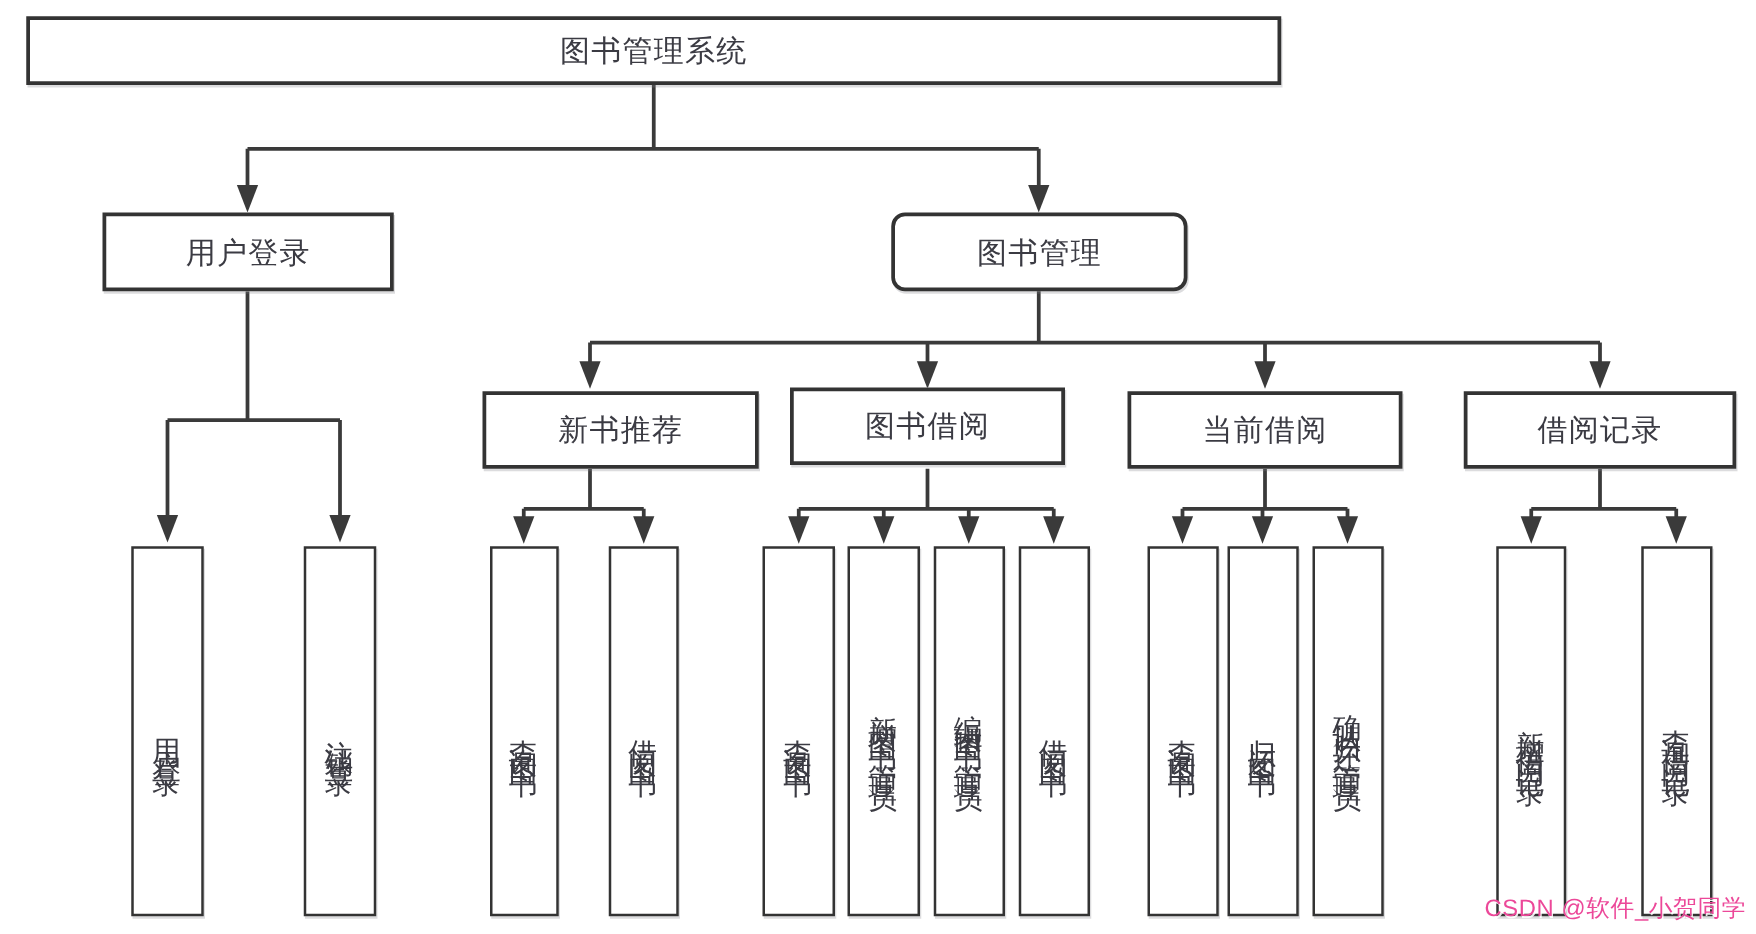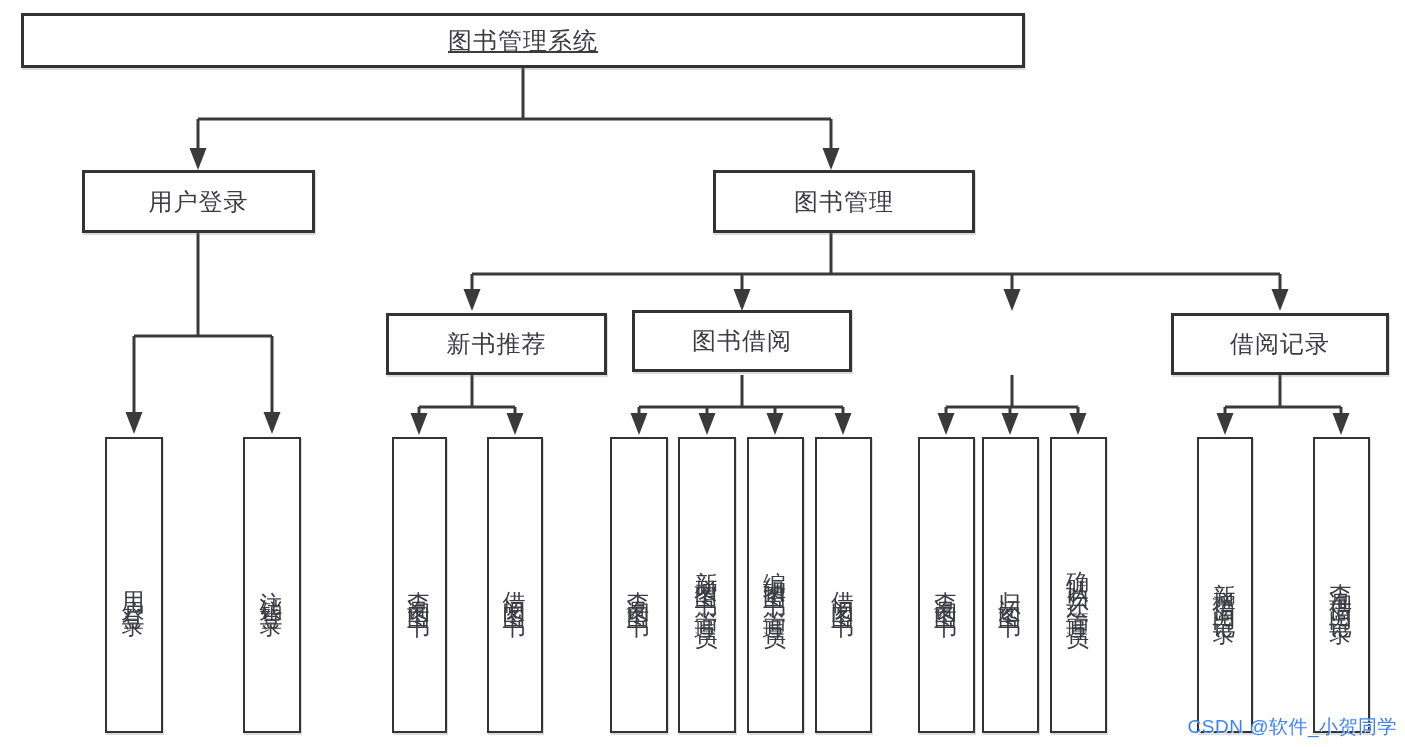--- a/index.html
+++ b/index.html
@@ -35,24 +35,24 @@
   .tall { border-width: 2.5px; }
   .tall .lbl {
     writing-mode: vertical-rl;
     text-orientation: mixed;
     font-size: 23px;
     letter-spacing: 8px;
     margin-bottom: -8px;
     white-space: normal;
   }
   
-  #n-root    { left: 21px;   top: 13px;  width: 1004px; height: 55px; text-decoration: underline; }
+  #n-root    { left: 21px;   top: 13px;  width: 1004px; height: 55px; }
   
   #n-login   { left: 82px;   top: 170px; width: 233px;  height: 63px; }
-  #n-mgmt    { left: 713px;  top: 170px; width: 262px;  height: 63px; }
+  #n-mgmt    { left: 713px;  top: 170px; width: 237px;  height: 63px; border-radius: 11px; }
   
   #n-rec     { left: 362px;  top: 313px; width: 221px;  height: 62px; margin-left: 24px; }
   #n-borrow  { left: 632px;  top: 310px; width: 220px;  height: 62px; }
   #n-cur     { left: 902px;  top: 313px; width: 220px;  height: 62px; }
   #n-records { left: 1171px; top: 313px; width: 218px;  height: 62px; }
   
   .tall      { top: 437px; height: 296px; }
   #f1  { left: 105px;  width: 58px; }
   #f2  { left: 243px;  width: 58px; }
   #f3  { left: 392px;  width: 55px; }
@@ -65,21 +65,21 @@
   #f10 { left: 982px;  width: 57px; }
   #f11 { left: 1050px; width: 57px; }
   #f12 { left: 1197px; width: 56px; }
   #f13 { left: 1313px; width: 57px; }
   .watermark {
     position: absolute;
     right: 8px;
     top: 714px;
     font-size: 19px;
     letter-spacing: 0.5px;
-    color: #3b82f6;
+    color: #ec4899;
     text-shadow: 1px 1px 0 rgba(255,255,255,0.9);
     z-index: 5;
     white-space: nowrap;
   }
 </style>
 </head>
 <body>
 
 <div class="stage">
 
@@ -136,20 +136,23 @@
   <div class="box" id="n-mgmt">
     <span class="lbl">图书管理</span>
   </div>
 
   <div class="box" id="n-rec">
     <span class="lbl">新书推荐</span>
   </div>
   <div class="box" id="n-borrow">
     <span class="lbl">图书借阅</span>
   </div>
+  <div class="box" id="n-cur">
+    <span class="lbl">当前借阅</span>
+  </div>
   <div class="box" id="n-records">
     <span class="lbl">借阅记录</span>
   </div>
 
   <div class="box tall" id="f1">
     <span class="lbl">用户登录</span>
   </div>
   <div class="box tall" id="f2">
     <span class="lbl">注销登录</span>
   </div>

